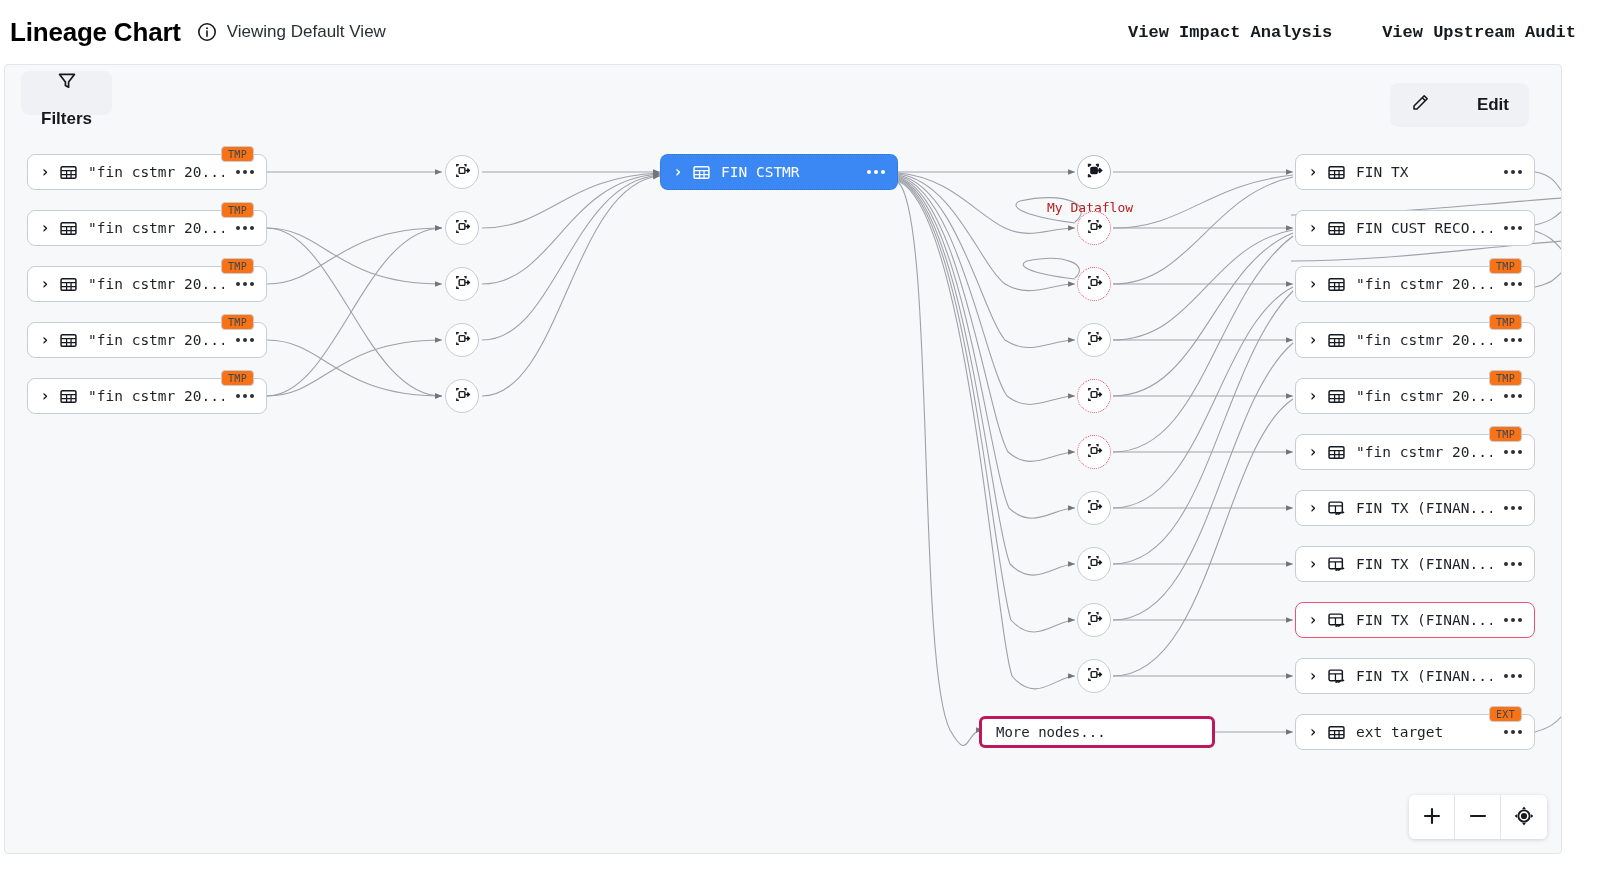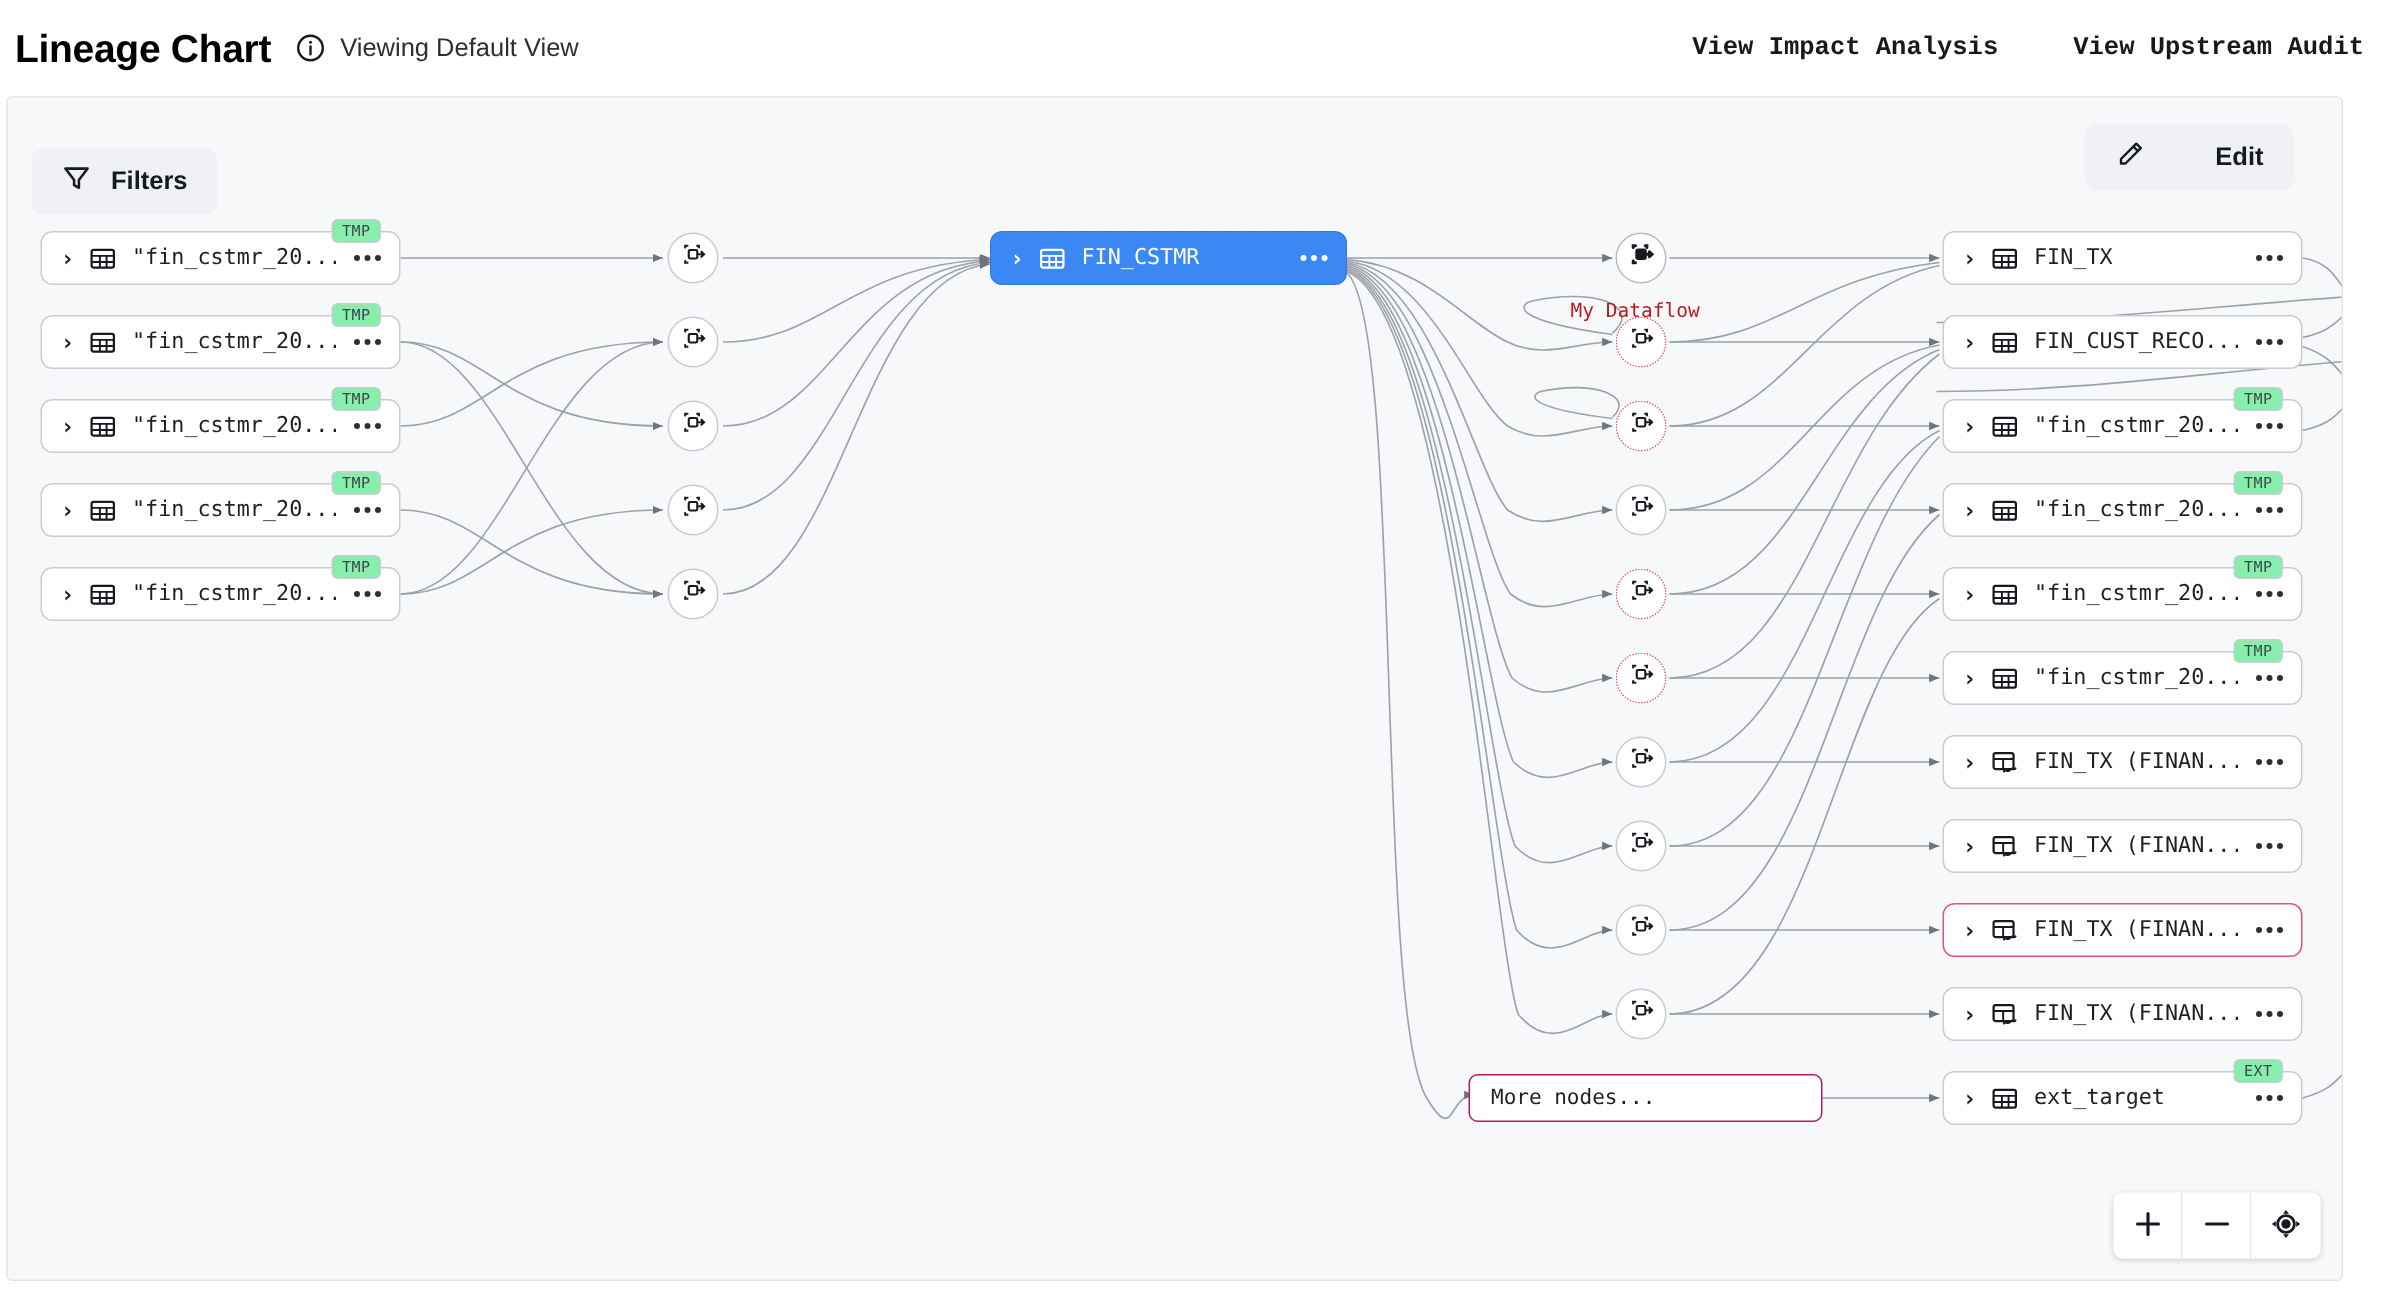--- a/index.html
+++ b/index.html
@@ -71,21 +71,21 @@
   }
   .tb-btn {
     position: absolute; height: 44px;
     display: flex; align-items: center; gap: 13px;
     background: #f0f1f4; border: none; border-radius: 8px;
     padding: 0 20px; cursor: pointer; pointer-events: auto;
     font-family: "Liberation Sans", sans-serif;
     font-size: 17px; font-weight: 700; color: #16191f;
     white-space: nowrap;
   }
-  #btn-filters { left: 16px; top: 34px; }
+  #btn-filters { left: 16px; top: 6px; flex-direction: column; }
   #btn-fullscreen { right: 157px; top: 18px; }
   #btn-edit { right: 32px; top: 18px; gap: 47px; }
 
   
   .graph { position: absolute; inset: 0; }
   .edges { position: absolute; left: 0; top: 0; }
 
   
   .node {
     position: absolute; height: 36px;
@@ -119,21 +119,21 @@
   }
   .node .dots i {
     width: 4.5px; height: 4.5px; border-radius: 50%;
     background: #2b2f36; display: block;
   }
   .node.selected .dots i { background: #ffffff; }
 
   .badge {
     position: absolute; top: -9px; right: 12px;
     height: 16px; padding: 0 6px;
-    background: #86efac; border: 1px solid #c9ccd3; border-radius: 4px;
+    background: #f97316; border: 1px solid #c9ccd3; border-radius: 4px;
     font-family: "DejaVu Sans Mono", monospace;
     font-size: 10px; color: #3f444d;
     display: flex; align-items: center; letter-spacing: 0.3px;
   }
 
   
   .dfnode {
     position: absolute; width: 34px; height: 34px; border-radius: 50%;
     background: #ffffff; border: 1px solid #c9ccd3;
     display: flex; align-items: center; justify-content: center;
@@ -145,21 +145,21 @@
   .df-caption {
     position: absolute;
     font-family: "DejaVu Sans Mono", monospace;
     font-size: 13px; color: #b91c1c; white-space: nowrap;
   }
 
   
   .morenodes {
     position: absolute; height: 32px;
     display: flex; align-items: center;
-    background: #ffffff; border: 1px solid #be185d; border-radius: 6px;
+    background: #ffffff; border: 3px solid #be185d; border-radius: 6px;
     padding: 0 14px; cursor: pointer;
     font-family: "DejaVu Sans Mono", monospace;
     font-size: 14px; color: #1d2026; white-space: nowrap;
   }
 
   
   .zoomctl {
     position: absolute; right: 14px; bottom: 14px;
     height: 44px; display: flex;
     background: #ffffff; border-radius: 6px;

